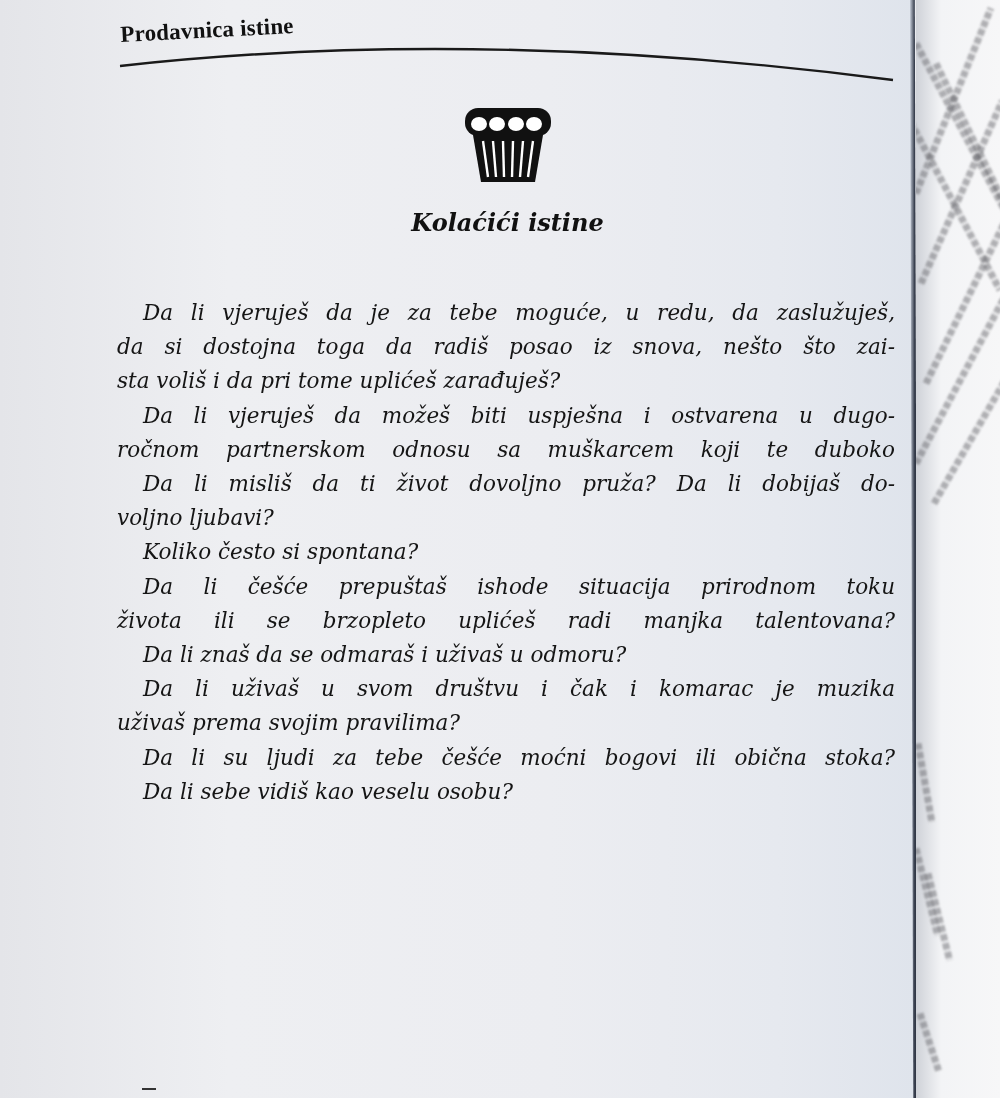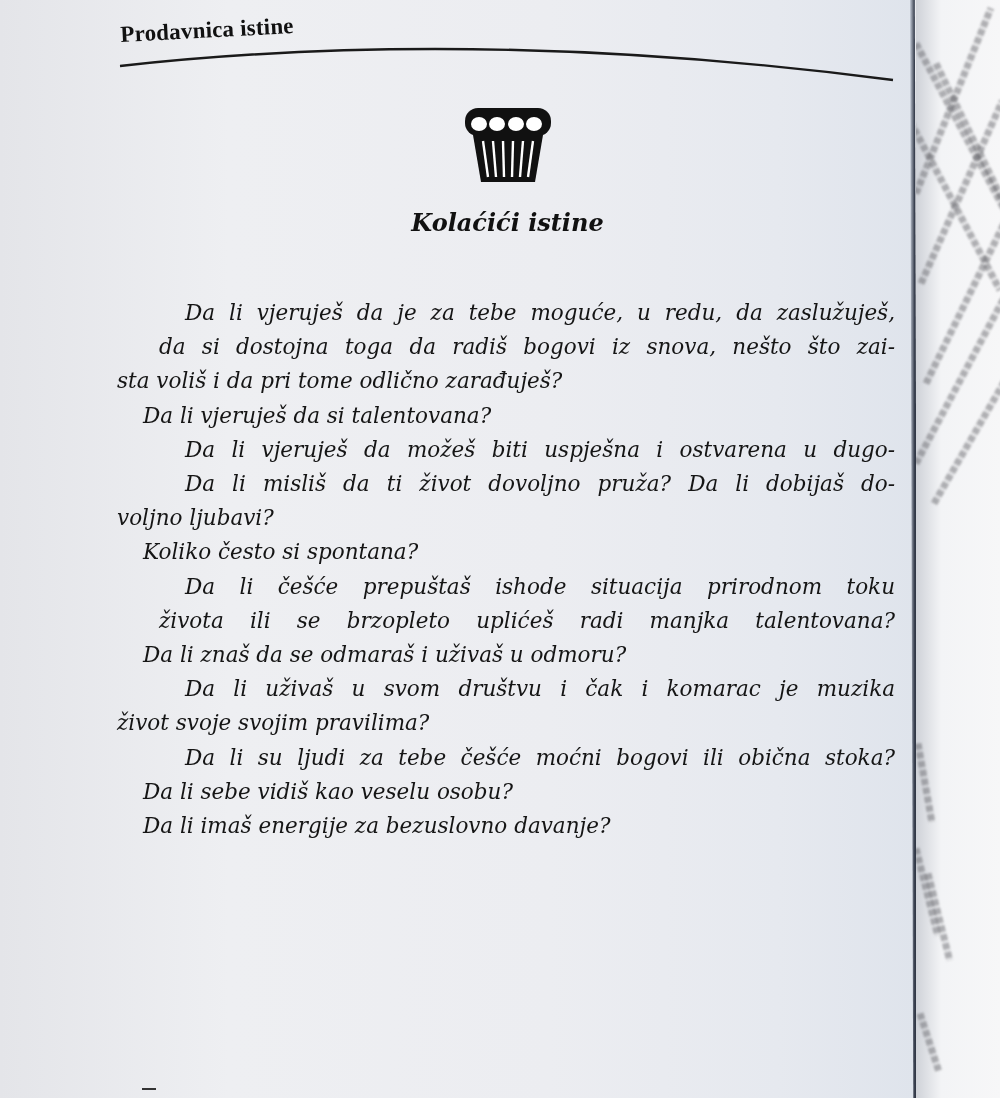--- a/index.html
+++ b/index.html
@@ -42,21 +42,21 @@
       font-family:"DejaVu Serif", serif; font-style:italic; font-weight:bold;
       font-size:24px; color:#111;
     }
     .body-text {
       position:absolute; left:117px; top:296px; width:778px;
       font-family:"DejaVu Serif", serif; font-style:italic; font-size:21.5px;
       color:#151515; line-height:34.2px;
     }
     .line { white-space:nowrap; display:block; }
     .line.indent { padding-left:26px; }
-    .line.justify { text-align:justify; text-align-last:justify; white-space:normal;margin-left:42px; }
+    .line.justify { text-align:justify; text-align-last:justify; white-space:normal; }
     .bottom-fragment {
       position:absolute; left:142px; top:1088px; width:14px; height:10px;
       border-top:2px solid #333;
     }
   </style>
 </head>
 <body>
 
 <div class="page">
 
@@ -78,35 +78,34 @@
     <path d="M40 36 L41 72" stroke="#fff" stroke-width="2.4"></path>
     <path d="M50 36 L49 72" stroke="#fff" stroke-width="2.4"></path>
     <path d="M60 36 L57 72" stroke="#fff" stroke-width="2.4"></path>
     <path d="M70 36 L65 72" stroke="#fff" stroke-width="2.4"></path>
   </svg>
 
   <div class="chapter-title">Kolaćići istine</div>
 
   <div class="body-text">
     <span class="line indent justify">Da li vjeruješ da je za tebe moguće, u redu, da zaslužuješ,</span>
-    <span class="line justify">da si dostojna toga da radiš bogovi iz snova, nešto što zai-</span>
-    <span class="line">sta voliš i da pri tome odlično zarađuješ?</span>
-    <span class="line indent">Da li vjeruješ da si talentovana?</span>
+    <span class="line justify">da si dostojna toga da radiš posao iz snova, nešto što zai-</span>
+    <span class="line">sta voliš i da pri tome uplićeš zarađuješ?</span>
     <span class="line indent justify">Da li vjeruješ da možeš biti uspješna i ostvarena u dugo-</span>
+    <span class="line justify">ročnom partnerskom odnosu sa muškarcem koji te duboko</span>
     <span class="line indent justify">Da li misliš da ti život dovoljno pruža? Da li dobijaš do-</span>
     <span class="line">voljno ljubavi?</span>
     <span class="line indent">Koliko često si spontana?</span>
     <span class="line indent justify">Da li češće prepuštaš ishode situacija prirodnom toku</span>
     <span class="line justify">života ili se brzopleto uplićeš radi manjka talentovana?</span>
     <span class="line indent">Da li znaš da se odmaraš i uživaš u odmoru?</span>
     <span class="line indent justify">Da li uživaš u svom društvu i čak i komarac je muzika</span>
-    <span class="line">život svoje svojim pravilima?</span>
+    <span class="line">uživaš prema svojim pravilima?</span>
     <span class="line indent justify">Da li su ljudi za tebe češće moćni bogovi ili obična stoka?</span>
     <span class="line indent">Da li sebe vidiš kao veselu osobu?</span>
-    <span class="line indent">Da li imaš energije za bezuslovno davanje?</span>
   </div>
 
   <div class="bottom-fragment"></div>
 </div>
 
 <div class="binding"></div>
 
 <div class="facing">
   <div class="ghost" style="top:40px;transform:rotate(62deg);"></div>
   <div class="ghost" style="top:60px;left:20px;transform:rotate(64deg);"></div>

